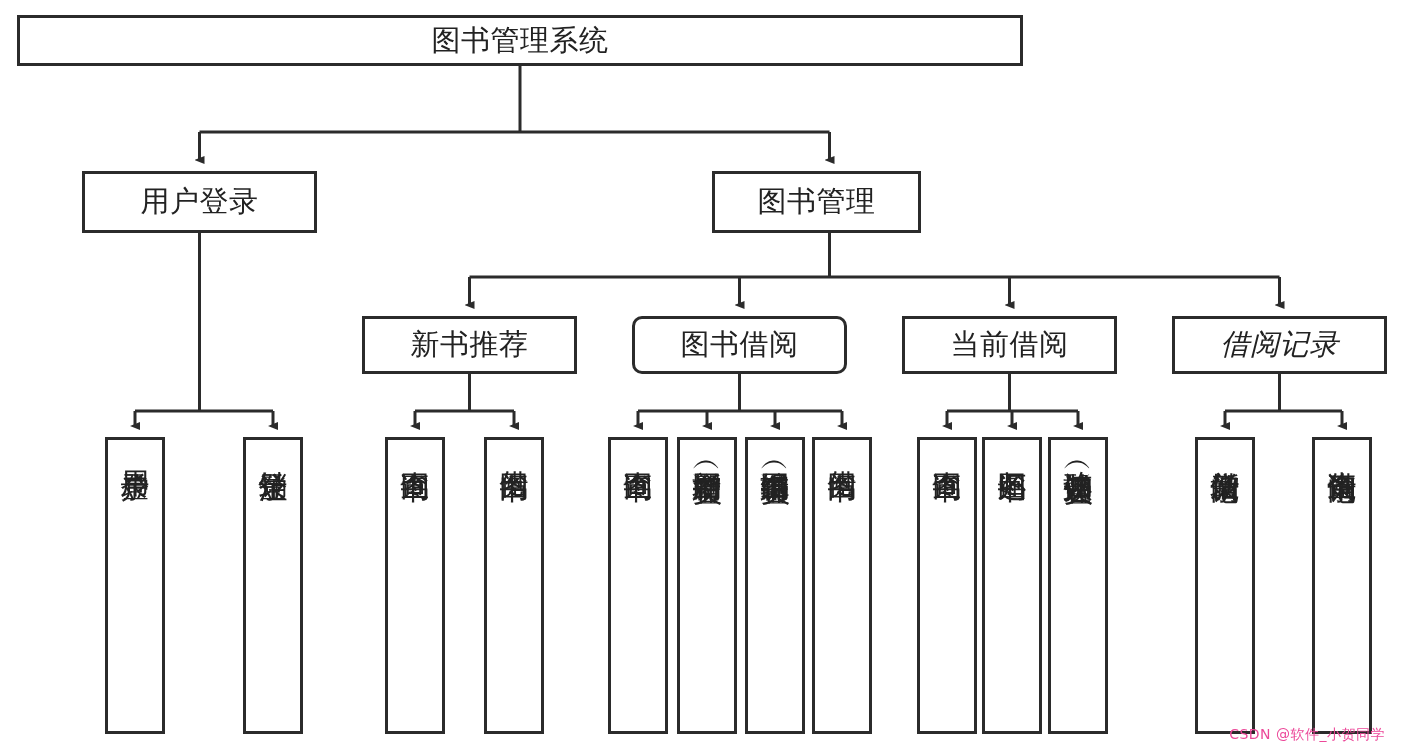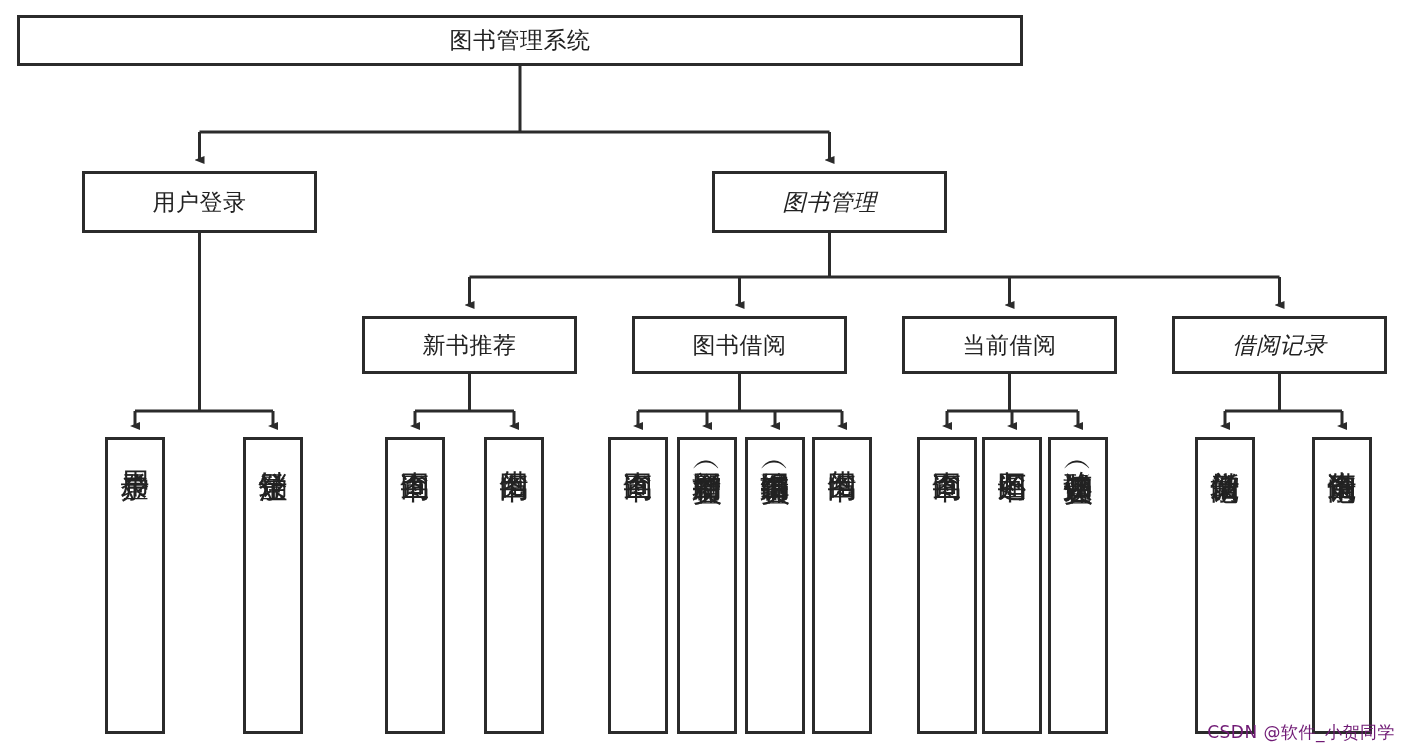--- a/index.html
+++ b/index.html
@@ -36,42 +36,42 @@
     justify-content: center;
     color: #222222;
   }
   .node .label {
     display: block;
     text-align: center;
     line-height: 1.08;
     letter-spacing: 0.5px;
   }
   .node.horiz .label {
-    font-size: 23px;
+    font-size: 29px;
     white-space: nowrap;
   }
   .node.vert {
     align-items: flex-start;
     justify-content: center;
     padding-top: 8px;
   }
   .node.vert .label {
     writing-mode: vertical-rl;
     text-orientation: upright;
     font-size: 29px;
     line-height: 1.0;
     letter-spacing: 1px;
     white-space: nowrap;
   }
   .watermark {
     position: absolute;
-    right: 10px;
+    right: 20px;
     bottom: 3px;
-    font-size: 17px;
-    color: #701a75;
+    font-size: 14px;
+    color: #ec4899;
     white-space: nowrap;
     letter-spacing: 0.5px;
   }
 </style>
 </head>
 <body>
 
 <div id="canvas">
 
   <svg class="edges" viewBox="0 0 1405 747" xmlns="http://www.w3.org/2000/svg">
@@ -117,27 +117,27 @@
       </g>
   </svg>
 
   <div id="nodes-layer">
       <div class="node horiz" style="left: 17px; top: 15px; width: 1006px; height: 51px;">
         <span class="label">图书管理系统</span>
       </div>
       <div class="node horiz" style="left: 82px; top: 171px; width: 235px; height: 62px;">
         <span class="label">用户登录</span>
       </div>
-      <div class="node horiz" style="left: 712px; top: 171px; width: 235px; height: 62px; font-style: italic;">
+      <div class="node horiz" style="left: 712px; top: 171px; width: 209px; height: 62px;">
         <span class="label">图书管理</span>
       </div>
       <div class="node horiz" style="left: 362px; top: 316px; width: 215px; height: 58px;">
         <span class="label">新书推荐</span>
       </div>
-      <div class="node horiz" style="left: 632px; top: 316px; width: 215px; height: 58px;">
+      <div class="node horiz" style="left: 632px; top: 316px; width: 215px; height: 58px; border-radius: 10px;">
         <span class="label">图书借阅</span>
       </div>
       <div class="node horiz" style="left: 902px; top: 316px; width: 215px; height: 58px; justify-content: center;">
         <span class="label">当前借阅</span>
       </div>
       <div class="node horiz" style="left: 1172px; top: 316px; width: 215px; height: 58px; font-style: italic;">
         <span class="label">借阅记录</span>
       </div>
       <div class="node vert" style="left: 105px; top: 437px; width: 60px; height: 297px;">
         <span class="label">用户登录</span>

